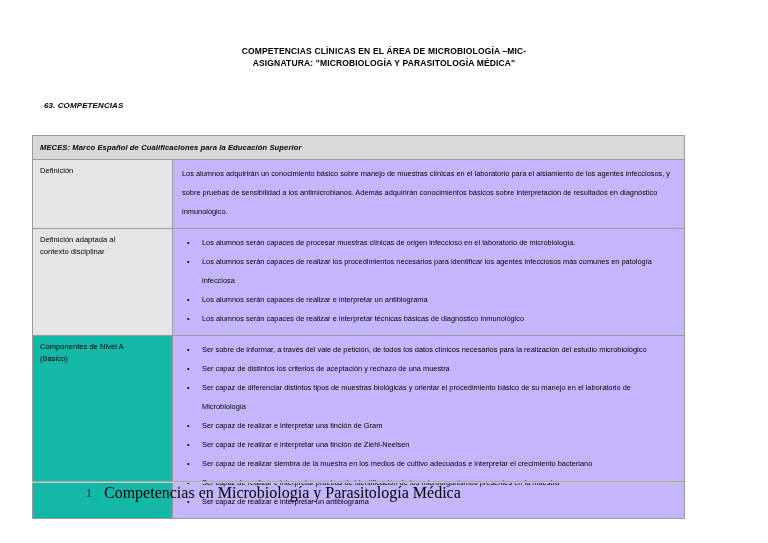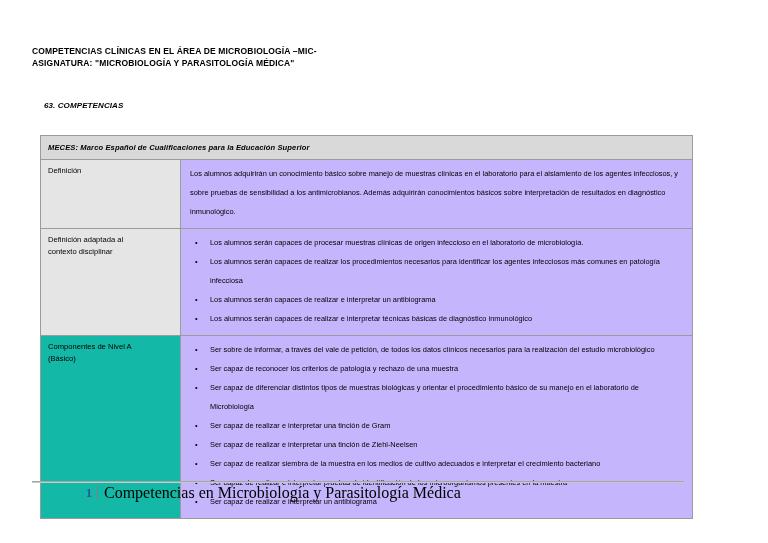--- a/index.html
+++ b/index.html
@@ -19,21 +19,21 @@
     width: 768px;
     height: 543px;
     box-sizing: border-box;
     padding: 0 32px;
   }
 
   
   .doc-title {
     margin: 0;
     padding-top: 46px;
-    text-align: left;
+    text-align: center;
     font-size: 8.5px;
     font-weight: bold;
     line-height: 11.5px;
     letter-spacing: 0.15px;
   }
   .doc-title .line2 { display: block; }
 
   .section-heading {
     margin: 12px;
     padding-top: 20px;
@@ -43,21 +43,20 @@
     font-style: italic;
     letter-spacing: 0.1px;
   }
 
   
   table.comp-table {
     border-collapse: collapse;
     width: 652px;
     table-layout: fixed;
     border: 1px solid #9b9b9b;
-    margin-left: 8px;
   }
   table.comp-table td {
     border: 1px solid #9b9b9b;
     vertical-align: top;
     padding: 0;
   }
   col.c-label { width: 140px; }
   col.c-body  { width: 512px; }
 
   .band {
@@ -206,21 +205,21 @@
       </tr>
 
       <tr>
         <td class="label-cell green">
           <span class="lbl-line">Componentes de Nivel A</span>
           <span class="lbl-line">(Básico)</span>
         </td>
         <td class="body-cell">
           <ul class="bullets">
             <li>Ser sobre de informar, a través del vale de petición, de todos los datos clínicos necesarios para la realización del estudio microbiológico</li>
-            <li>Ser capaz de reconocer los criterios de patología y rechazo de una muestra</li>
+            <li>Ser capaz de distintos los criterios de aceptación y rechazo de una muestra</li>
             <li>Ser capaz de diferenciar distintos tipos de muestras biológicas y orientar el procedimiento básico de su manejo en el laboratorio de Microbiología</li>
             <li>Ser capaz de realizar e interpretar una tinción de Gram</li>
             <li>Ser capaz de realizar e interpretar una tinción de Ziehl-Neelsen</li>
             <li class="justified">Ser capaz de realizar siembra de la muestra en los medios de cultivo adecuados e interpretar el crecimiento bacteriano</li>
             <li>Ser capaz de realizar e interpretar pruebas de identificación de los microorganismos presentes en la muestra</li>
             <li>Ser capaz de realizar e interpretar un antibiograma</li>
           </ul>
         </td>
       </tr>
     </tbody>

